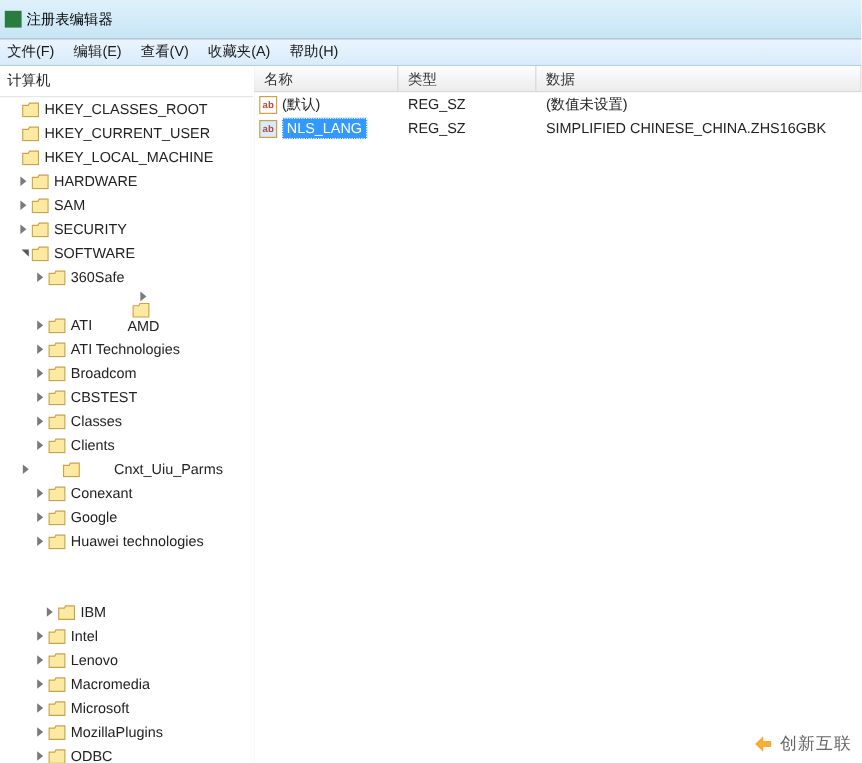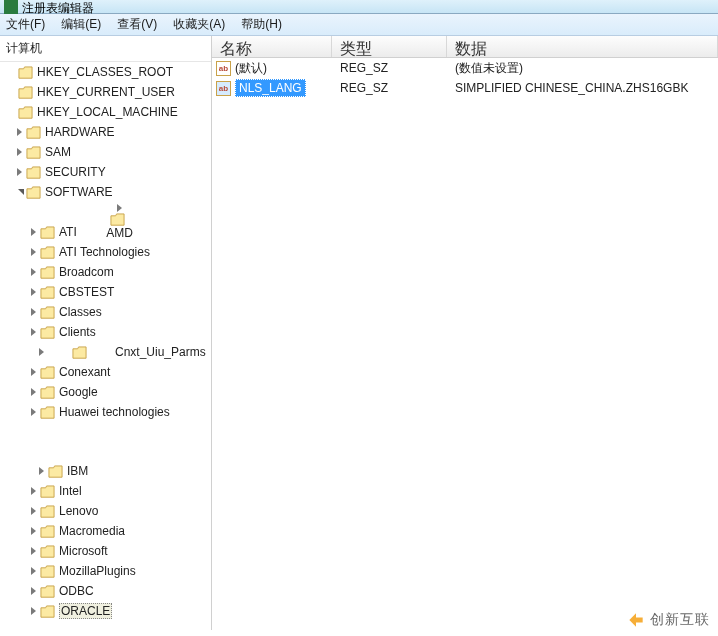--- a/index.html
+++ b/index.html
@@ -1,17 +1,17 @@
 <!DOCTYPE html>
 <html><head>
 <meta charset="utf-8">
 <style>
   * { box-sizing: border-box; margin: 0; padding: 0; font-family: "Microsoft YaHei", "Segoe UI", Tahoma, sans-serif; font-size: 12px; }
   body { width: 718px; height: 636px; overflow: hidden; background: #fff; position: relative; }
-  .titlebar { height: 14px; background: linear-gradient(to bottom, #dff1fb, #c7e5f5); display: flex; align-items: flex-start; padding-left: 4px; border-bottom: 1px solid #8aa9c1; }
+  .titlebar { height: 33px; background: linear-gradient(to bottom, #dff1fb, #c7e5f5); display: flex; align-items: center; padding-left: 4px; border-bottom: 1px solid #8aa9c1; }
   .titlebar .ticon { width: 14px; height: 14px; background: #2a7b3f; margin-right: 4px; display:inline-block; }
   .titlebar .ttext { font-size: 12px; color: #000; }
   .menubar { height: 22px; background: linear-gradient(to bottom, #eaf4fd, #d9ecfb); display: flex; align-items: center; padding-left: 6px; gap: 16px; border-bottom: 1px solid #b8cde2; }
   .menubar span { color: #1a1a1a; font-size: 12px; cursor: default; }
   .content { display: flex; height: calc(636px - 42px); }
   .tree-pane { width: 212px; border-right: 1px solid #d0d0d0; overflow-y: scroll; overflow-x: hidden; background: #fff; }
   .tree-pane::-webkit-scrollbar { width: 16px; }
   .tree-pane::-webkit-scrollbar-track { background: #f0f0f0; border-left: 1px solid #d0d0d0; }
   .tree-pane::-webkit-scrollbar-thumb { background: #cdcdcd; border: 1px solid #a0a0a0; border-radius: 2px; }
   .tree-pane::-webkit-scrollbar-button { height: 16px; background: #e5e5e5; }
@@ -20,21 +20,21 @@
   .tri { width: 11px; height: 11px; display: inline-flex; align-items: center; justify-content: center; margin-right: 1px; flex-shrink:0; }
   .tri.closed::before { content: ""; border-top: 4px solid transparent; border-bottom: 4px solid transparent; border-left: 5px solid #7a7a7a; }
   .tri.open::before { content: ""; width: 0; height: 0; border-top: 6px solid #5a5a5a; border-left: 6px solid transparent; transform: translate(1px, 0); }
   .tri.none { visibility: hidden; }
   .folder-icon { width: 15px; height: 13px; flex-shrink:0; margin-right: 4px; }
   .folder-icon svg { display:block; }
   .node-label { font-size: 12px; color: #222; }
   .node-selected .node-label { background: #f0f0e0; border: 1px dotted #888; padding: 0 1px; }
   .list-pane { flex: 1; display: flex; flex-direction: column; }
   .list-header { display: flex; height: 22px; background: linear-gradient(to bottom, #fdfdfd, #ececec); border-bottom: 1px solid #d0d0d0; }
-  .list-header .col { padding: 3px 8px; font-size: 16px; color: #333; border-right: 1px solid #d8d8d8; }
+  .list-header .col { padding: 3px 8px; font-size: 12px; color: #333; border-right: 1px solid #d8d8d8; }
   .col-name { width: 120px; }
   .col-type { width: 115px; }
   .col-data { flex: 1; }
   .list-body { flex: 1; background: #fff; }
   .list-row { display: flex; height: 20px; align-items: center; }
   .list-row .cell { padding: 0 8px; font-size: 12px; color: #222; white-space: nowrap; overflow: hidden; }
   .cell-name { width: 120px; display: flex !important; align-items: center; gap: 4px; padding-left: 4px !important; }
   .cell-type { width: 115px; }
   .cell-data { flex: 1; }
   .reg-icon { width: 15px; height: 15px; flex-shrink:0; display: inline-flex; align-items: center; justify-content: center; background: #fff; border:1px solid #c9a24a; font-size:8px; font-weight:bold; color:#b84a3a; }
@@ -128,20 +128,29 @@
           <span class="folder-icon">
             <svg viewBox="0 0 16 14">
               <path d="M1 3 L6 3 L7 1 L15 1 L15 13 L1 13 Z" fill="#fceaa3" stroke="#c9a24a"></path>
             </svg>
           </span>
           <span class="node-label">SOFTWARE</span>
         </div>
       </div>
 
     <div id="software-children">
+        <div class="tree-row" style="padding-left: 28px;">
+          <span class="tri closed"></span>
+          <span class="folder-icon">
+            <svg viewBox="0 0 16 14">
+              <path d="M1 3 L6 3 L7 1 L15 1 L15 13 L1 13 Z" fill="#fceaa3" stroke="#c9a24a"></path>
+            </svg>
+          </span>
+          <span class="node-label">360Safe</span>
+        </div>
         <div class="tree-row" style="padding-left: 28px; flex-direction: column;">
           <span class="tri closed"></span>
           <span class="folder-icon">
             <svg viewBox="0 0 16 14">
               <path d="M1 3 L6 3 L7 1 L15 1 L15 13 L1 13 Z" fill="#fceaa3" stroke="#c9a24a"></path>
             </svg>
           </span>
           <span class="node-label">AMD</span>
         </div>
         <div class="tree-row" style="padding-left: 28px;">
@@ -191,21 +200,21 @@
         </div>
         <div class="tree-row" style="padding-left: 28px;">
           <span class="tri closed"></span>
           <span class="folder-icon">
             <svg viewBox="0 0 16 14">
               <path d="M1 3 L6 3 L7 1 L15 1 L15 13 L1 13 Z" fill="#fceaa3" stroke="#c9a24a"></path>
             </svg>
           </span>
           <span class="node-label">Clients</span>
         </div>
-        <div class="tree-row" style="padding-left: 36px; gap: 24px;">
+        <div class="tree-row" style="padding-left: 16px; gap: 24px;">
           <span class="tri closed"></span>
           <span class="folder-icon">
             <svg viewBox="0 0 16 14">
               <path d="M1 3 L6 3 L7 1 L15 1 L15 13 L1 13 Z" fill="#fceaa3" stroke="#c9a24a"></path>
             </svg>
           </span>
           <span class="node-label">Cnxt_Uiu_Parms</span>
         </div>
         <div class="tree-row" style="padding-left: 28px;">
           <span class="tri closed"></span>

